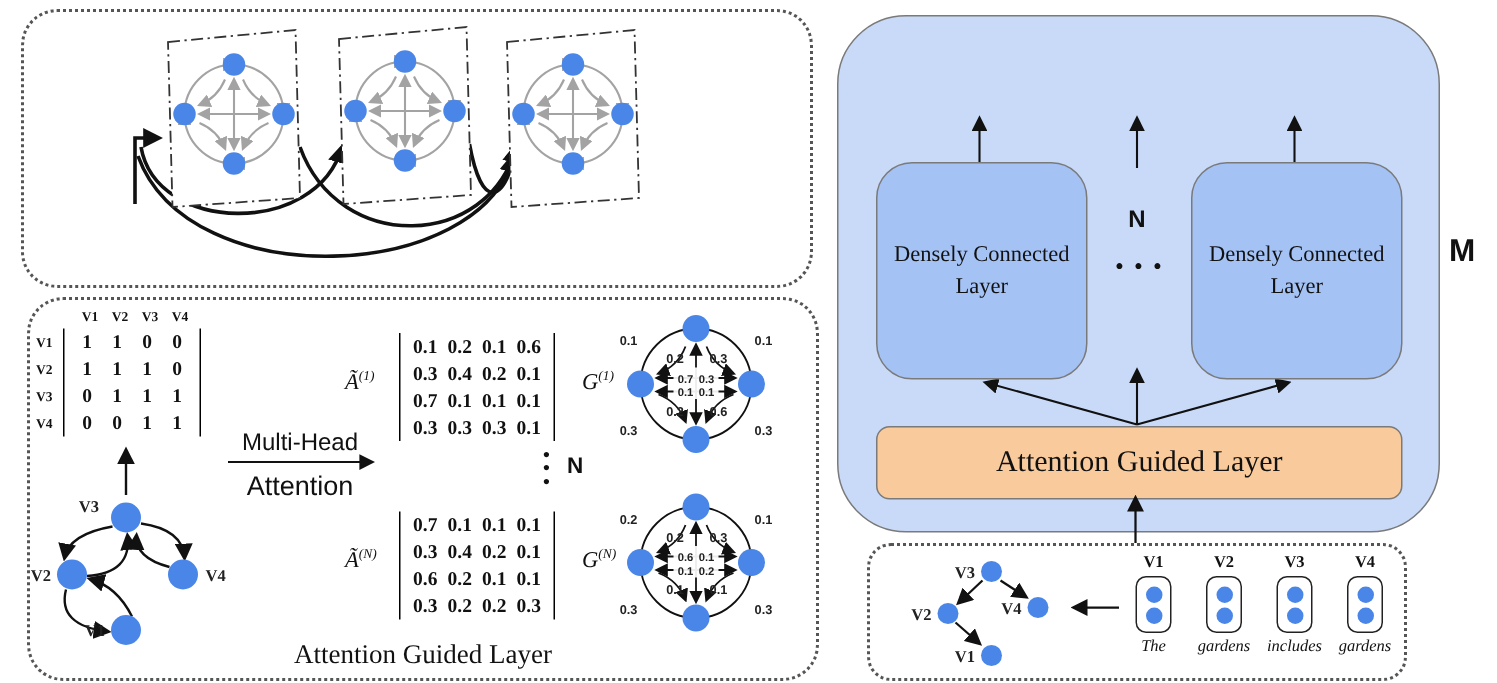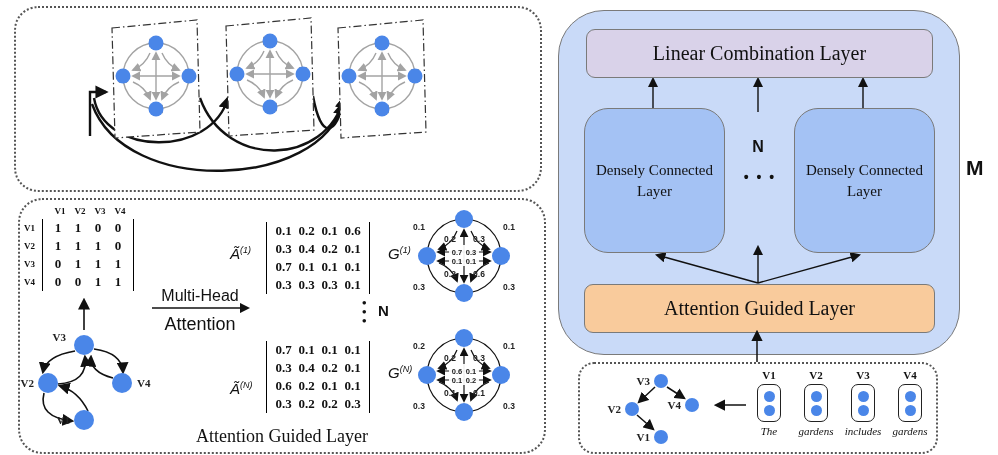--- a/index.html
+++ b/index.html
@@ -16,21 +16,21 @@
   .matrix{border-left:1.6px solid #000;border-right:1.6px solid #000;padding:0 5px;display:inline-block;}
   .mrow{display:flex;}
   .mcell{display:inline-block;width:23px;height:18px;line-height:18px;text-align:center;
          font-weight:bold;font-size:13px;font-family:"Liberation Serif",serif;}
   .adj .mcell{width:20px;}
   .hdr-row{display:flex;margin-left:26px;height:13px;}
   .hdr-cell{width:20px;text-align:center;font-size:9px;font-weight:bold;}
   .adj-body{display:flex;}
   .rl-col{width:18px;display:flex;flex-direction:column;}
   .rl-cell{height:18px;line-height:18px;font-size:9px;font-weight:bold;text-align:left;}
-  .mlabel{position:absolute;font-family:Liberation Sans, sans-serif;font-style:italic;font-size:15px;}
+  .mlabel{position:absolute;font-family:Liberation Serif, serif;font-style:italic;font-size:15px;}
   .mlabel sup{font-size:9px;font-style:italic;}
   .sans{font-family:"Liberation Sans",sans-serif;}
   
   .layer-box{position:absolute;border:1.4px solid #7a7a7a;display:flex;align-items:center;
              justify-content:center;text-align:center;font-size:20px;}
   .dcl{border-radius:24px;font-size:15px;line-height:21px;flex-direction:column;}
   
   .embed-col{position:absolute;width:54px;text-align:center;}
   .embed-label{font-weight:bold;font-size:11px;height:13px;}
   .embed-box{width:22px;height:36px;border:1.5px solid #222;border-radius:7px;margin:2px auto 0 auto;
@@ -303,21 +303,21 @@
           <span class="mcell">0.1</span>
         </div>
         <div class="mrow">
           <span class="mcell">0.3</span>
           <span class="mcell">0.3</span>
           <span class="mcell">0.3</span>
           <span class="mcell">0.1</span>
         </div>
       </div>
 
-    <span class="mlabel" style="left:210px;top:180px;"><span>Ã</span><sup>(N)</sup></span>
+    <span class="mlabel" style="left:210px;top:164px;"><span>Ã</span><sup>(N)</sup></span>
     <div class="abs matrix" style="left:246px;top:141px;">
         <div class="mrow">
           <span class="mcell">0.7</span>
           <span class="mcell">0.1</span>
           <span class="mcell">0.1</span>
           <span class="mcell">0.1</span>
         </div>
         <div class="mrow">
           <span class="mcell">0.3</span>
           <span class="mcell">0.4</span>
@@ -353,21 +353,20 @@
     <svg width="400" height="343" viewBox="0 0 400 343">
       <g stroke="#111" stroke-width="1.4" fill="none">
         <line x1="94" y1="97" x2="94" y2="68" marker-end="url(#ab)"></line>
         <line x1="304" y1="97" x2="304" y2="68" marker-end="url(#ab)"></line>
         <line x1="199" y1="101" x2="199" y2="68" marker-end="url(#ab)"></line>
         <line x1="199" y1="272" x2="98" y2="244" marker-end="url(#ab)"></line>
         <line x1="199" y1="272" x2="300" y2="244" marker-end="url(#ab)"></line>
         <line x1="199" y1="272" x2="199" y2="236" marker-end="url(#ab)"></line>
       </g>
     </svg>
-    <div class="layer-box" style="left:27px;top:18px;width:345px;height:47px;background:#d9d2e9;border-radius:9px;">Linear Combination Layer</div>
     <div class="layer-box dcl" style="left:25px;top:97px;width:139px;height:143px;background:#a4c2f4;">
       <span>Densely Connected</span>
       <span>Layer</span>
     </div>
     <div class="layer-box dcl" style="left:235px;top:97px;width:139px;height:143px;background:#a4c2f4;">
       <span>Densely Connected</span>
       <span>Layer</span>
     </div>
     <div class="abs sans" style="left:189px;top:127px;width:20px;text-align:center;font-weight:bold;font-size:16px;">N</div>
     <div class="abs sans" style="left:170px;top:158px;width:60px;text-align:center;font-weight:bold;font-size:14px;white-space:pre;">•  •  •</div>

